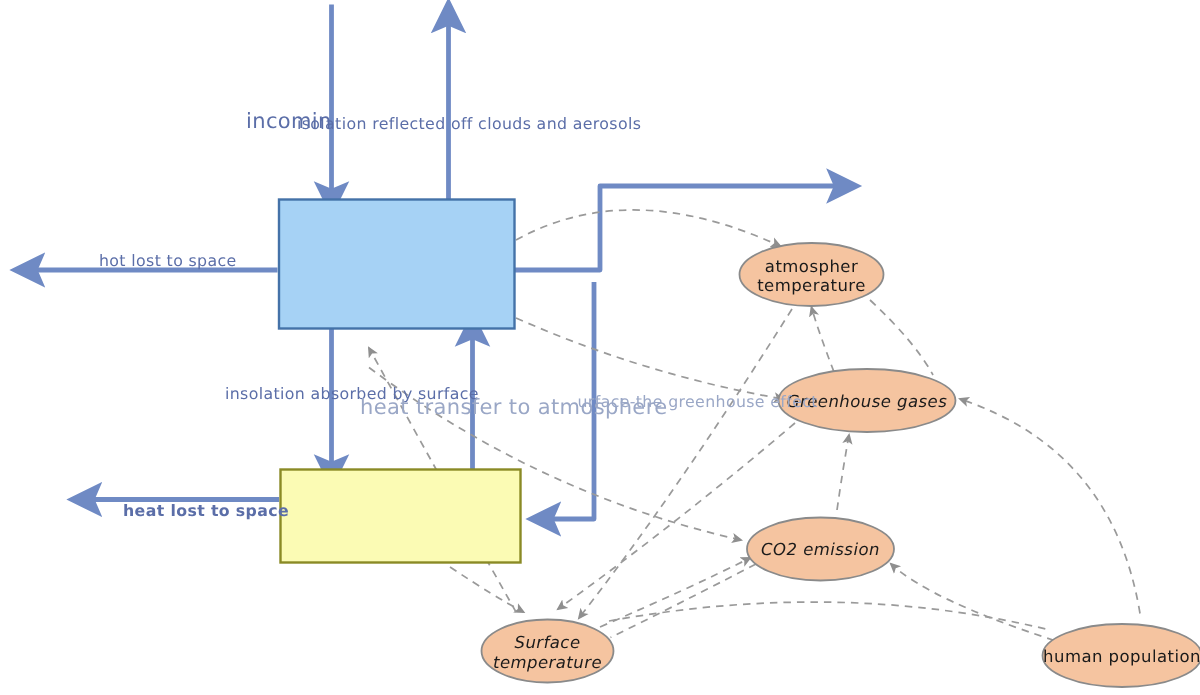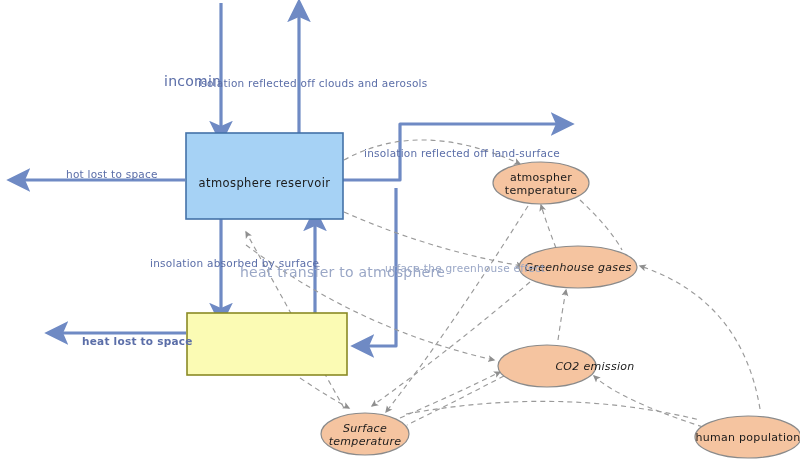--- a/index.html
+++ b/index.html
@@ -82,44 +82,42 @@
     <rect x="186" y="133" width="157" height="86" fill="#a6d2f5" stroke="#4472a8" stroke-width="1.6"></rect>
     <rect x="187" y="313" width="160" height="62" fill="#fbfbb4" stroke="#8a8a25" stroke-width="1.6"></rect>
 
     <ellipse cx="541" cy="183" rx="48" ry="21" fill="#f5c4a0" stroke="#8a8a8a" stroke-width="1.2"></ellipse>
     <ellipse cx="578" cy="267" rx="59" ry="21" fill="#f5c4a0" stroke="#8a8a8a" stroke-width="1.2"></ellipse>
     <ellipse cx="547" cy="366" rx="49" ry="21" fill="#f5c4a0" stroke="#8a8a8a" stroke-width="1.2"></ellipse>
     <ellipse cx="365" cy="434" rx="44" ry="21" fill="#f5c4a0" stroke="#8a8a8a" stroke-width="1.2"></ellipse>
     <ellipse cx="748" cy="437" rx="53" ry="21" fill="#f5c4a0" stroke="#8a8a8a" stroke-width="1.2"></ellipse>
   </svg>
 
-  <div class="box-label" style="left:186px;top:176px;width:157px;">atmosphere reservoir</div>
 
 
   <div class="ell-label" style="left:493px;top:171px;width:96px;">
     <div>atmospher</div>
     <div>temperature</div>
   </div>
 
   <div class="ell-label it" style="left:519px;top:261px;width:118px;text-align:center;">Greenhouse gases</div>
 
-  <div class="ell-label it" style="left:498px;top:360px;width:98px;margin-left:48px;">CO2 emission</div>
+  <div class="ell-label it" style="left:498px;top:360px;width:98px;">CO2 emission</div>
 
   <div class="ell-label it" style="left:321px;top:422px;width:88px;">
     <div>Surface</div>
     <div>temperature</div>
   </div>
 
   <div class="ell-label" style="left:695px;top:431px;width:106px;">human population</div>
 
   <div class="flow-label small" style="left:164px;top:74px;">incomin</div>
 
   <div class="flow-label" style="left:198px;top:78px;">isolation reflected off clouds and aerosols</div>
 
-  <div class="flow-label" style="left:364px;top:148px;">insolation reflected off land-surface</div>
 
   <div class="flow-label" style="left:66px;top:169px;">hot lost to space</div>
 
   <div class="flow-label" style="left:82px;top:336px;font-weight:bold;">heat lost to space</div>
 
   <div class="flow-label" style="left:150px;top:258px;">insolation absorbed by surface</div>
 
   <div class="flow-label small faint" style="left:240px;top:265px;">heat transfer to atmosphere</div>
 
   <div class="flow-label faint" style="left:385px;top:263px;">urface-the greenhouse effect</div>

